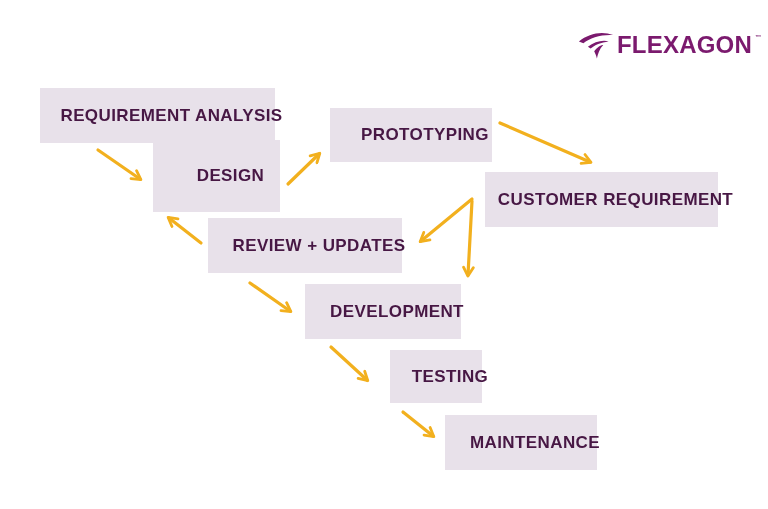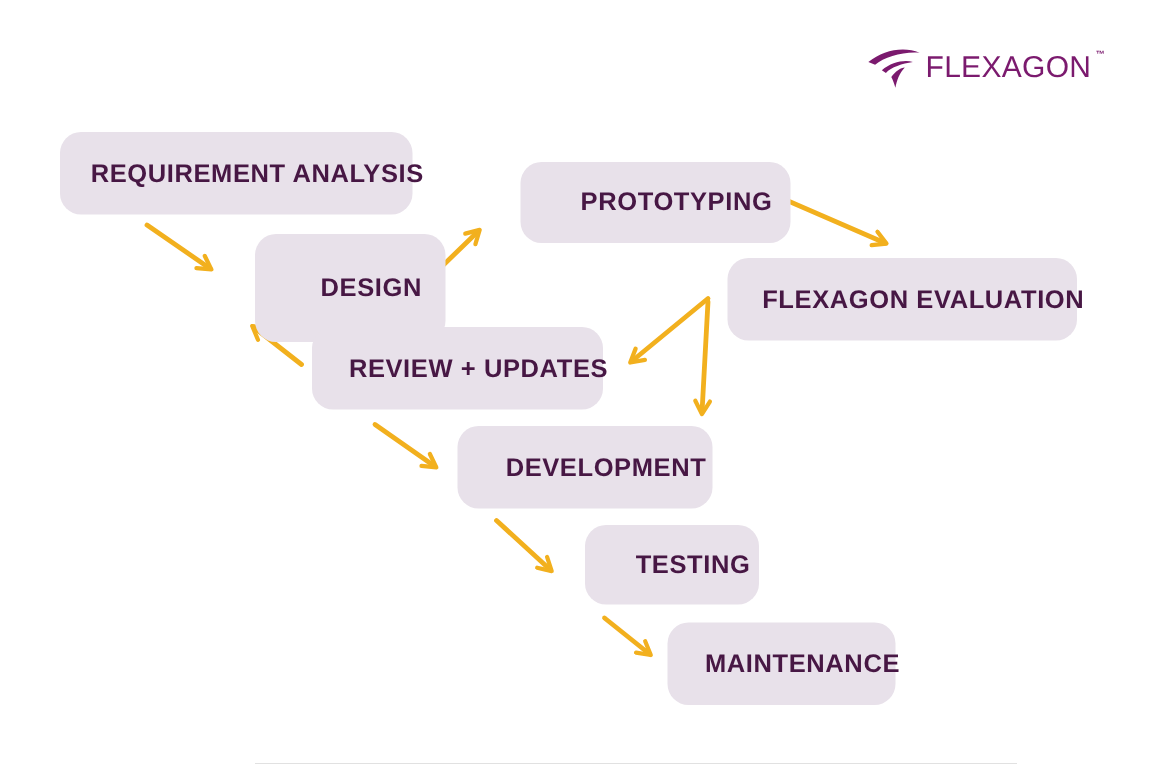--- a/index.html
+++ b/index.html
@@ -25,31 +25,31 @@
     color:var(--brand);
     white-space:nowrap;
   }
   .logo{
     position:absolute;left:578px;top:30px;
     display:flex;align-items:center;gap:3px;
     color:var(--brand);
   }
   .logo svg{display:block;}
   .logo-text{
-    font-size:20px;font-weight:400;letter-spacing:.2px;
+    font-size:24px;font-weight:700;letter-spacing:.2px;
     color:var(--brand);white-space:nowrap;
   }
   .logo-tm{
     font-size:6px;font-weight:700;align-self:flex-start;
     margin-top:4px;color:var(--brand);
   }
   .flow-node{
     position:absolute;
     background:var(--box-fill);
-    border-radius:14px;
+    border-radius:0;
     display:flex;align-items:center;justify-content:center;padding-left:28px;
   }
   .flow-node span{
     font-size:17px;font-weight:700;letter-spacing:.4px;
     color:var(--box-text);white-space:nowrap;
   }
   .annotation{
     position:absolute;
     font-size:10.5px;font-weight:700;letter-spacing:.2px;
     color:var(--annotation);white-space:nowrap;
@@ -100,36 +100,36 @@
       <line x1="201" y1="243" x2="169" y2="218" marker-end="url(#arrowhead)"></line>
       <line x1="250" y1="283" x2="290" y2="311" marker-end="url(#arrowhead)"></line>
       <line x1="331" y1="347" x2="367" y2="380" marker-end="url(#arrowhead)"></line>
       <line x1="403" y1="412" x2="433" y2="436" marker-end="url(#arrowhead)"></line>
     </svg>
 
   <div>
       <div class="flow-node" style="left: 40px; top: 88px; width: 235px; height: 55px;">
         <span>REQUIREMENT ANALYSIS</span>
       </div>
-      <div class="flow-node" style="left: 153px; top: 156px; width: 127px; height: 72px; margin-left: 17px;">
+      <div class="flow-node" style="left: 153px; top: 140px; width: 127px; height: 72px;">
         <span>DESIGN</span>
       </div>
-      <div class="flow-node" style="left: 347px; top: 108px; width: 180px; height: 54px;">
+      <div class="flow-node" style="left: 330px; top: 108px; width: 162px; height: 54px;">
         <span>PROTOTYPING</span>
       </div>
       <div class="flow-node" style="left: 485px; top: 172px; width: 233px; height: 55px;">
-        <span>FLEXAGON EVALUATION</span>
+        <span>CUSTOMER REQUIREMENT</span>
       </div>
       <div class="flow-node" style="left: 208px; top: 218px; width: 194px; height: 55px; align-items: center;">
         <span>REVIEW + UPDATES</span>
       </div>
-      <div class="flow-node" style="left: 305px; top: 284px; width: 170px; height: 55px;">
+      <div class="flow-node" style="left: 305px; top: 284px; width: 156px; height: 55px;">
         <span>DEVELOPMENT</span>
       </div>
-      <div class="flow-node" style="left: 390px; top: 350px; width: 116px; height: 53px;">
+      <div class="flow-node" style="left: 390px; top: 350px; width: 92px; height: 53px;">
         <span>TESTING</span>
       </div>
       <div class="flow-node" style="left: 445px; top: 415px; width: 152px; height: 55px;">
         <span>MAINTENANCE</span>
       </div>
     </div>
 
 
 </div>
 

